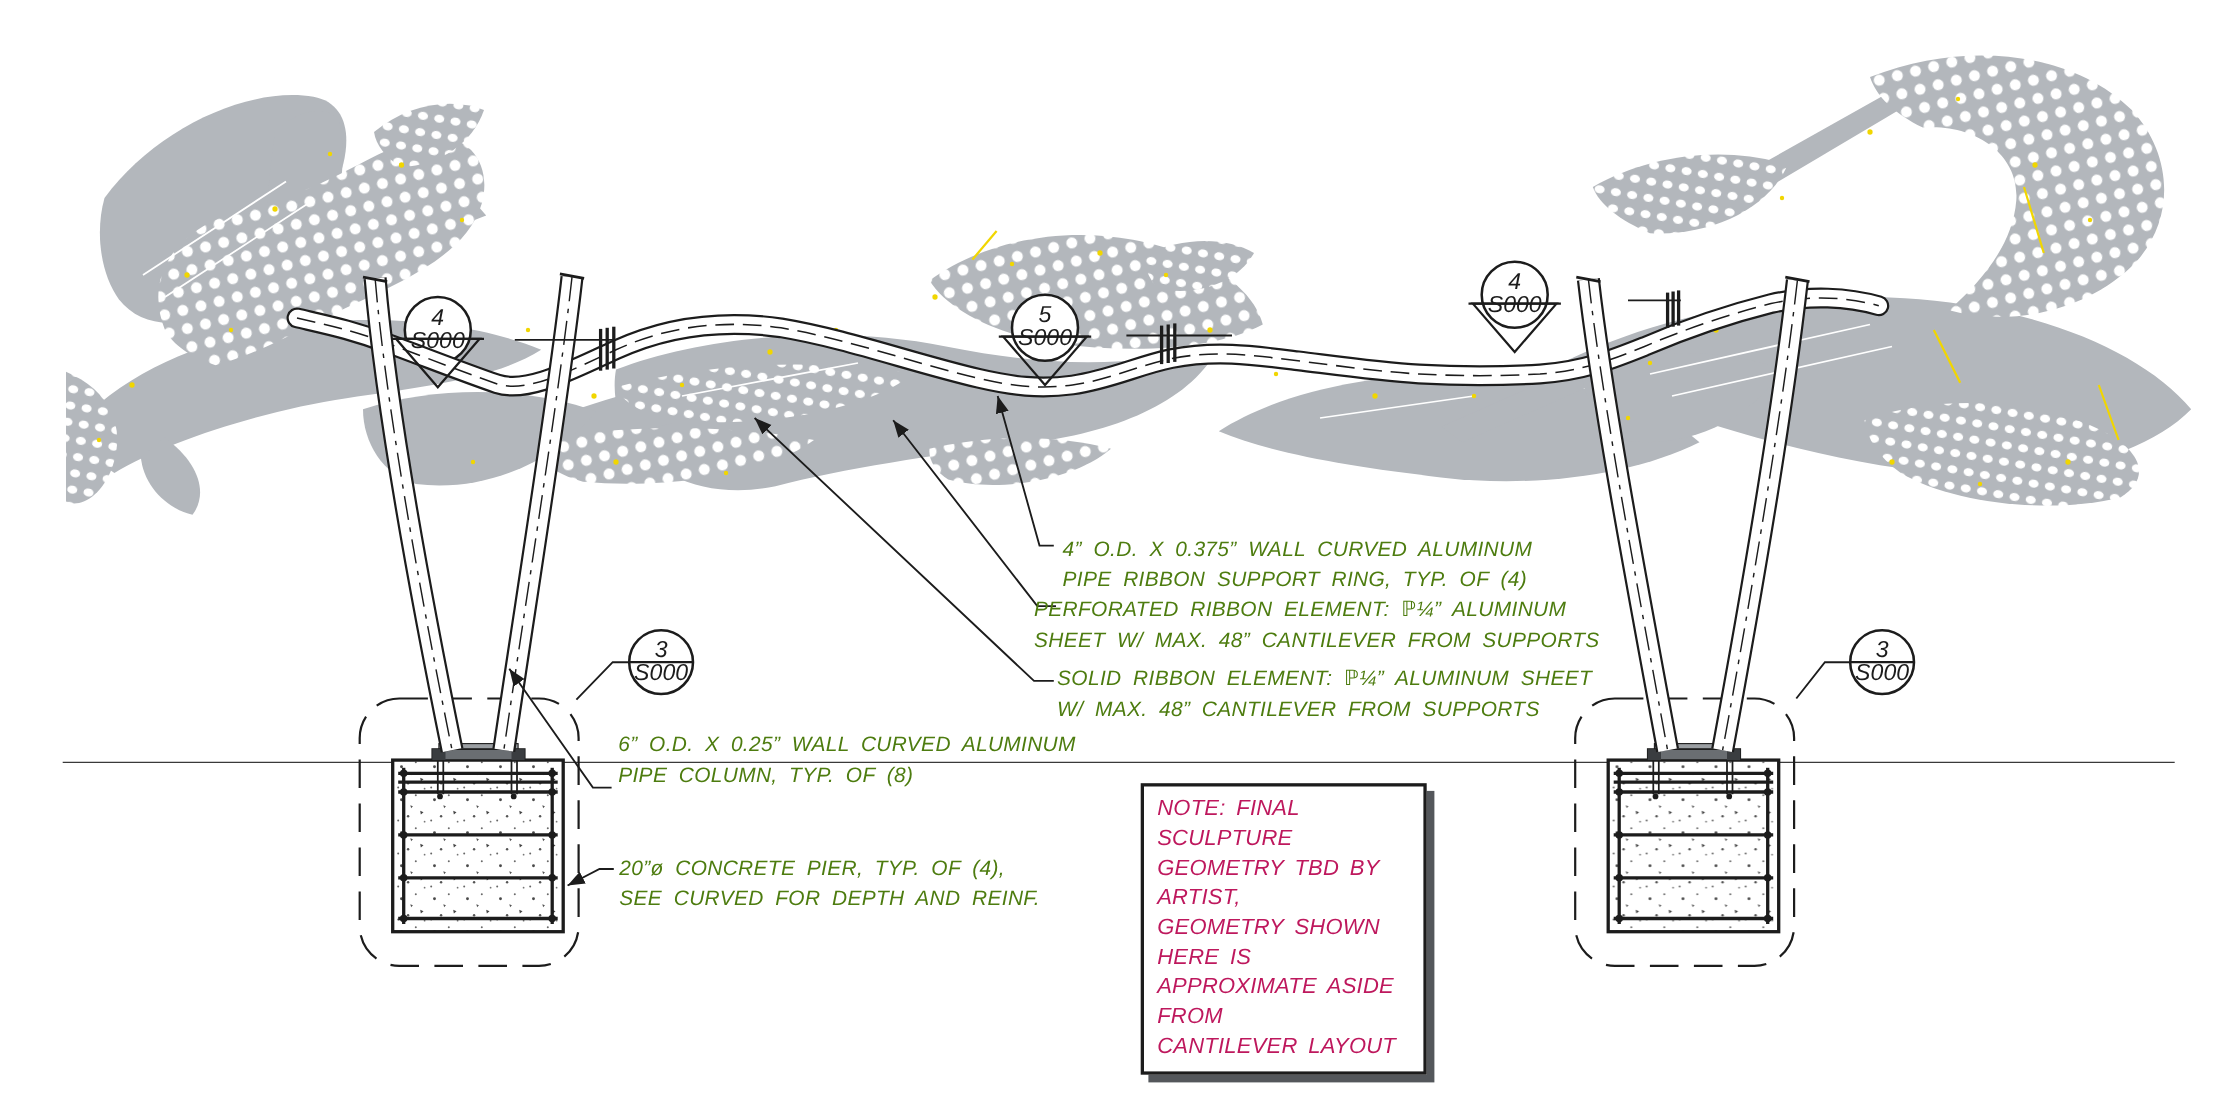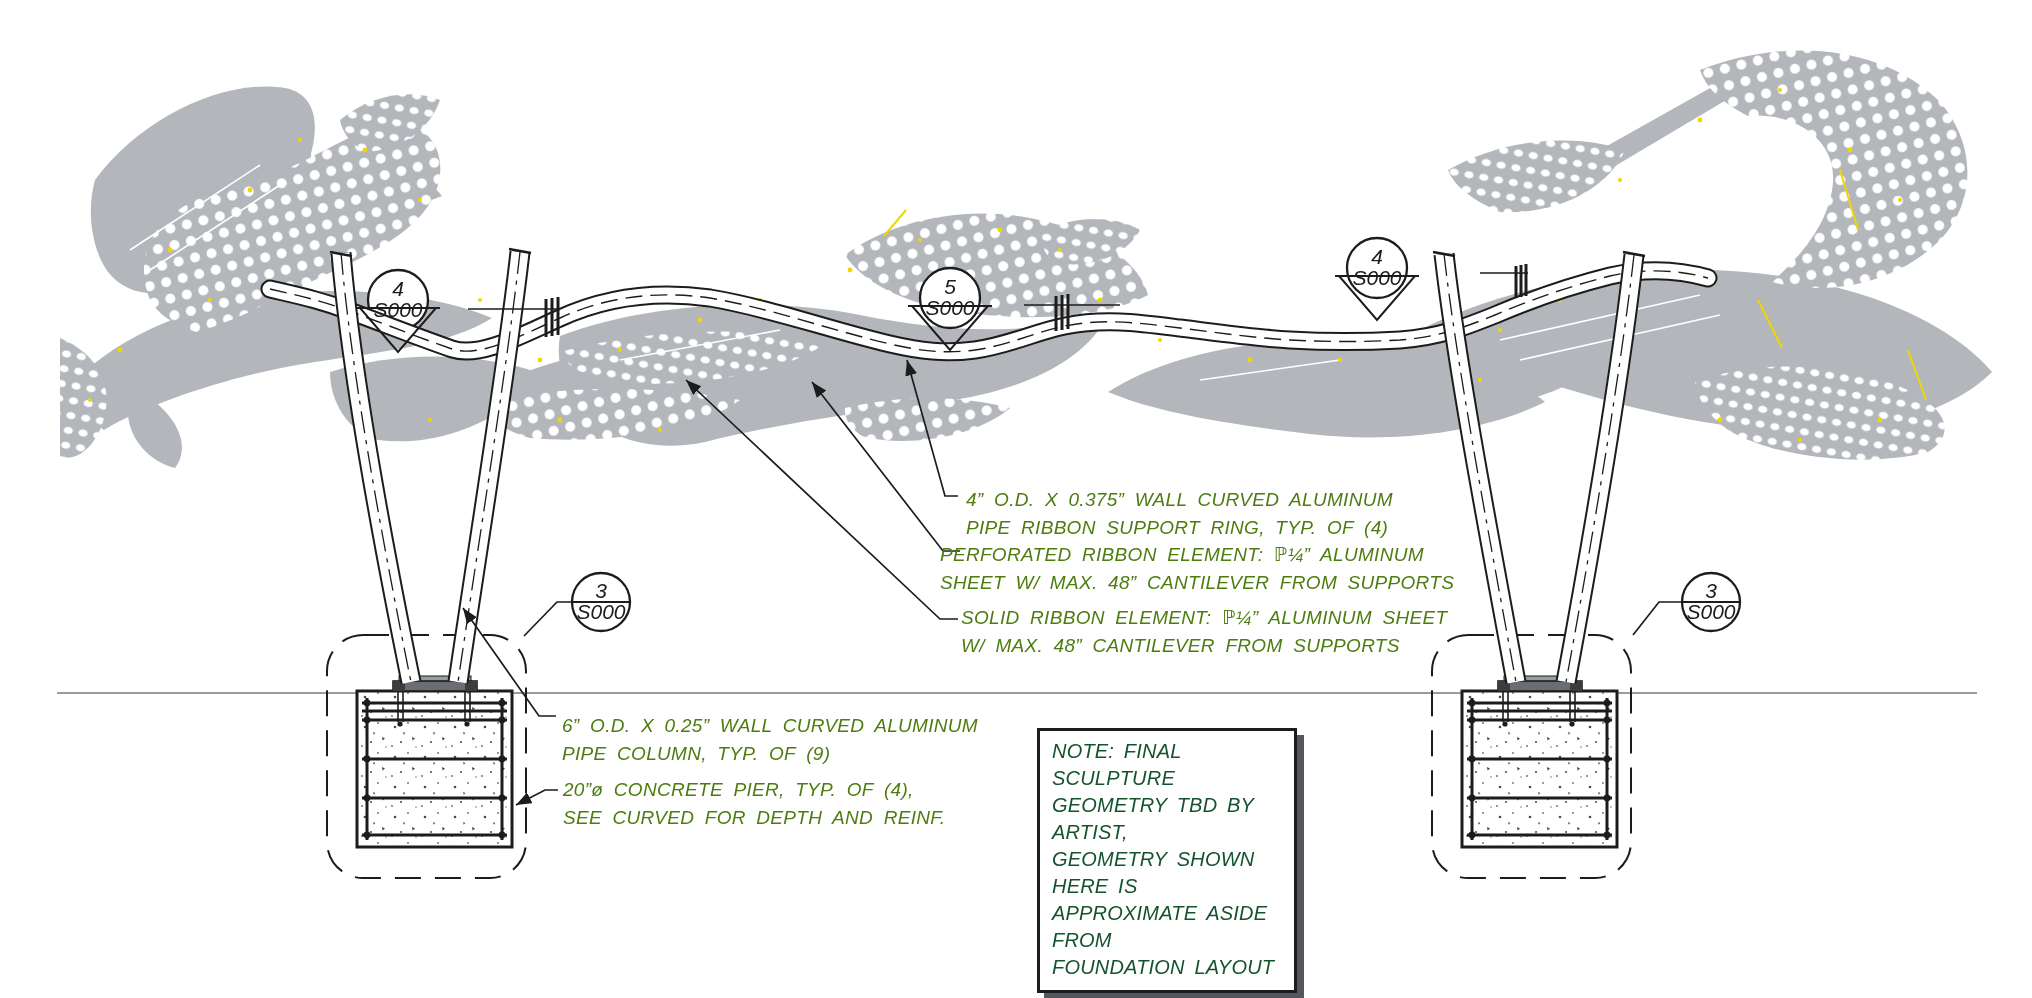--- a/index.html
+++ b/index.html
@@ -7,22 +7,22 @@
        font-family:"Liberation Sans","DejaVu Sans",sans-serif;}
   #stage{position:absolute;left:0;top:0;width:2032px;height:998px;}
   svg{position:absolute;left:0;top:0;}
   .ann{position:absolute;color:#4d7c0f;font-style:italic;font-size:19px;
        line-height:28px;white-space:nowrap;letter-spacing:.3px;word-spacing:5px;}
   .marker-label{position:absolute;color:#1c1c1c;font-style:italic;font-size:21px;
        text-align:center;transform:translateX(-50%);white-space:nowrap;line-height:21px;}
   .note-box{position:absolute;left:1037px;top:712px;width:236px;
        border:3px solid #1c1c1c;background:#ffffff;
        box-shadow:7px 7px 0 0 #54575b;padding:7px 6px 9px 12px;
-       color:#14532d;font-style:italic;font-size:20px;line-height:27px;
-       letter-spacing:.2px;word-spacing:4px;margin-top:16px;}
+       color:#be185d;font-style:italic;font-size:20px;line-height:27px;
+       letter-spacing:.2px;word-spacing:4px;}
 </style>
 </head>
 <body>
 
 <div id="stage">
 
 <svg width="2032" height="998" viewBox="0 0 2032 998">
   <defs>
     <pattern id="perfA" width="17" height="17" patternUnits="userSpaceOnUse" patternTransform="rotate(-14)">
       <rect width="17" height="17" fill="#b3b7bc"></rect>
@@ -322,30 +322,30 @@
   <div>PIPE RIBBON SUPPORT RING, TYP. OF (4)</div>
 </div>
 <div class="ann" style="left:940px;top:541px">
   <div>PERFORATED RIBBON ELEMENT: ℙ¼” ALUMINUM</div>
   <div>SHEET W/ MAX. 48” CANTILEVER FROM SUPPORTS</div>
 </div>
 <div class="ann" style="left:961px;top:604px">
   <div>SOLID RIBBON ELEMENT: ℙ¼” ALUMINUM SHEET</div>
   <div>W/ MAX. 48” CANTILEVER FROM SUPPORTS</div>
 </div>
-<div class="ann" style="left:562px;top:712px">
+<div class="ann" style="left:562px;top:664px">
   <div>6” O.D. X 0.25” WALL CURVED ALUMINUM</div>
-  <div>PIPE COLUMN, TYP. OF (9)</div>
+  <div>PIPE COLUMN, TYP. OF (8)</div>
 </div>
 <div class="ann" style="left:563px;top:776px">
   <div>20”ø CONCRETE PIER, TYP. OF (4),</div>
   <div>SEE CURVED FOR DEPTH AND REINF.</div>
 </div>
 
 <div class="note-box">
   <div>NOTE: FINAL SCULPTURE</div>
   <div>GEOMETRY TBD BY ARTIST,</div>
   <div>GEOMETRY SHOWN HERE IS</div>
   <div>APPROXIMATE ASIDE FROM</div>
-  <div>FOUNDATION LAYOUT</div>
+  <div>CANTILEVER LAYOUT</div>
 </div>
 
 </div>
 
 </body></html>

